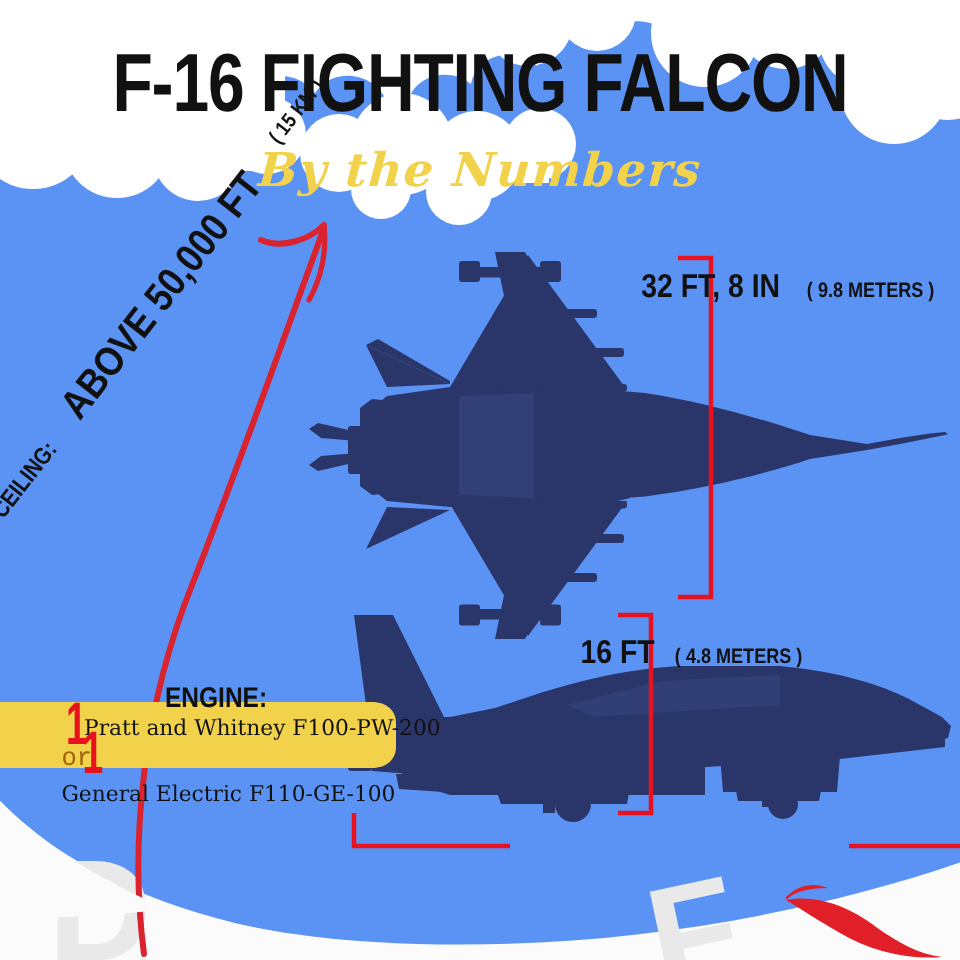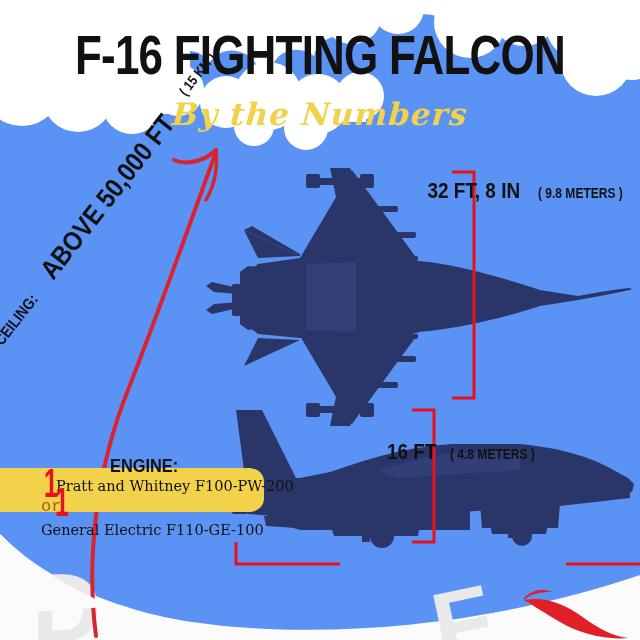--- a/index.html
+++ b/index.html
@@ -38,21 +38,21 @@
   #ceiling-label .paren{font-size:14px;display:inline-block;transform:scaleX(0.85);position:relative;top:-9px;margin-left:5px;}
 
   
   .dim{
     position:absolute;white-space:nowrap;color:#111111;
     font-family:"Liberation Sans",sans-serif;font-weight:bold;
   }
   .dim .v{font-size:22px;display:inline-block;transform:scaleX(0.86);letter-spacing:0px;}
   .dim .u{font-size:14px;display:inline-block;transform:scaleX(0.86);letter-spacing:0px;margin-left:3px;}
   #dim-wingspan{left:420px;top:178px;}
-  #dim-height{left:383px;top:439px;}
+  #dim-height{left:383px;top:422px;}
   #dim-length{left:344px;top:550px;}
 
   
   #engine-title{
     position:absolute;left:110px;top:455px;white-space:nowrap;
     font-family:"Liberation Sans",sans-serif;font-weight:bold;font-size:19px;
     color:#111111;transform:scaleX(0.86);transform-origin:left top;letter-spacing:0px;
   }
   .engine-line{
     position:absolute;white-space:nowrap;color:#111111;

